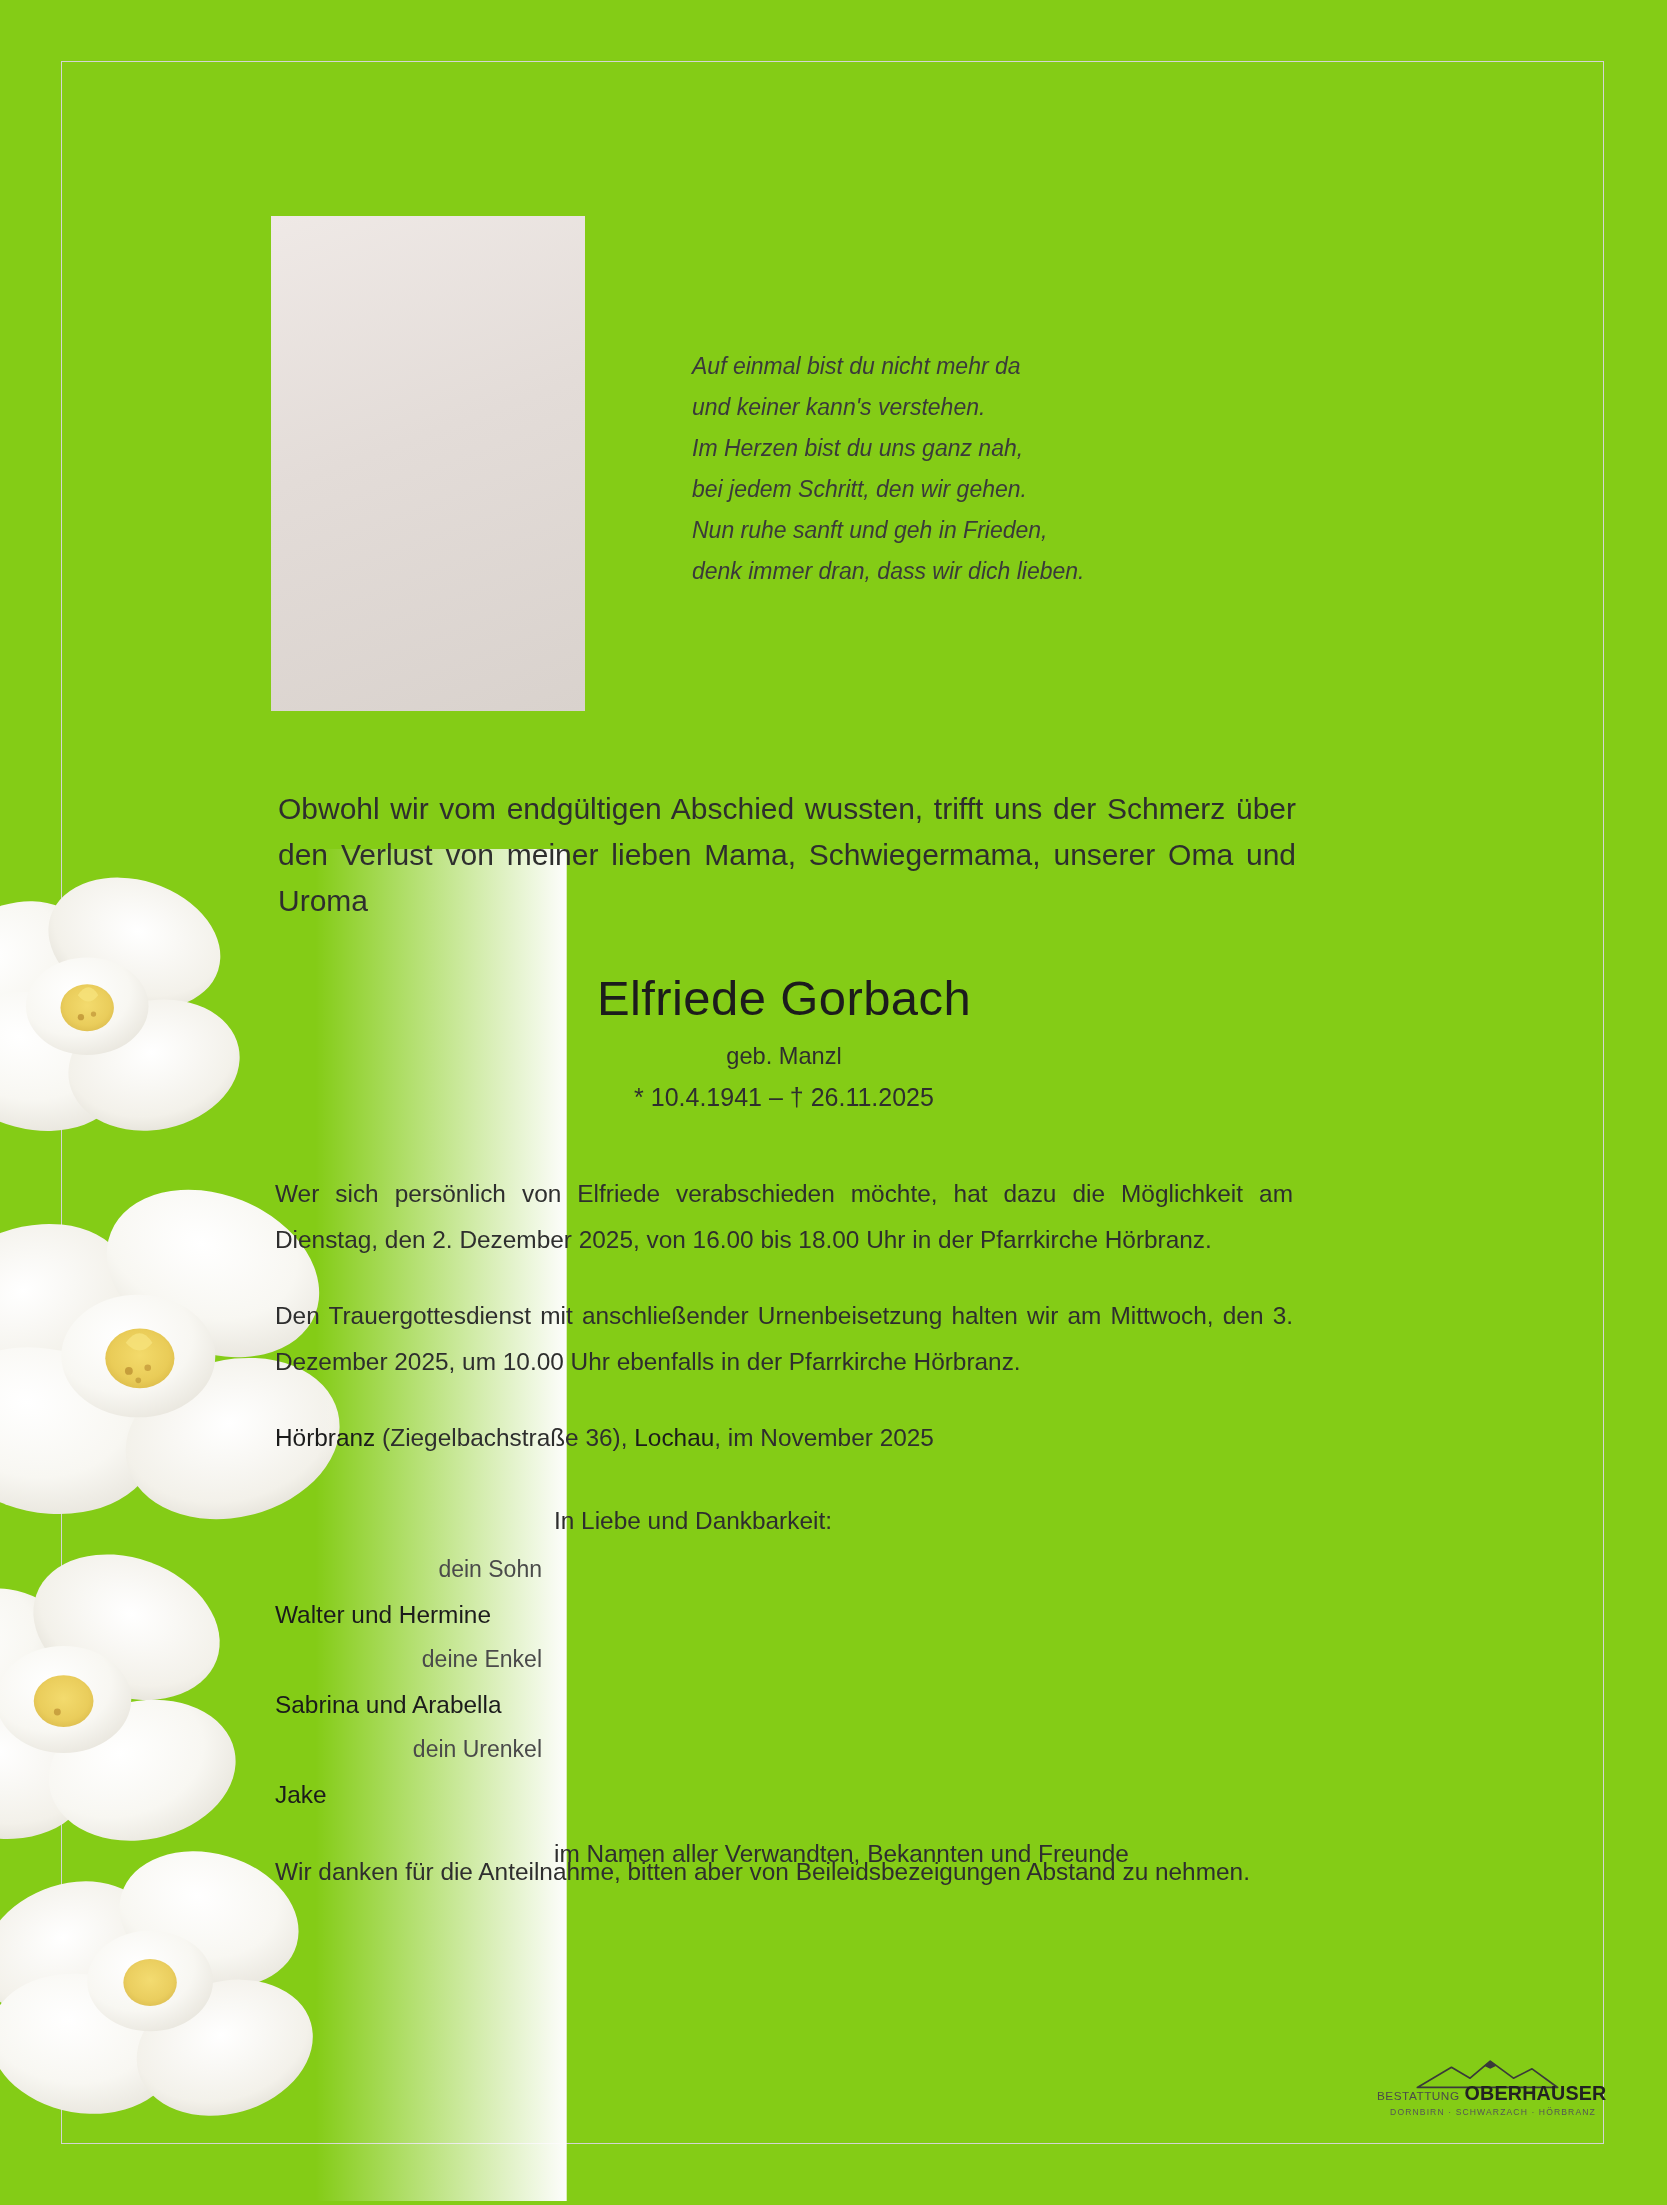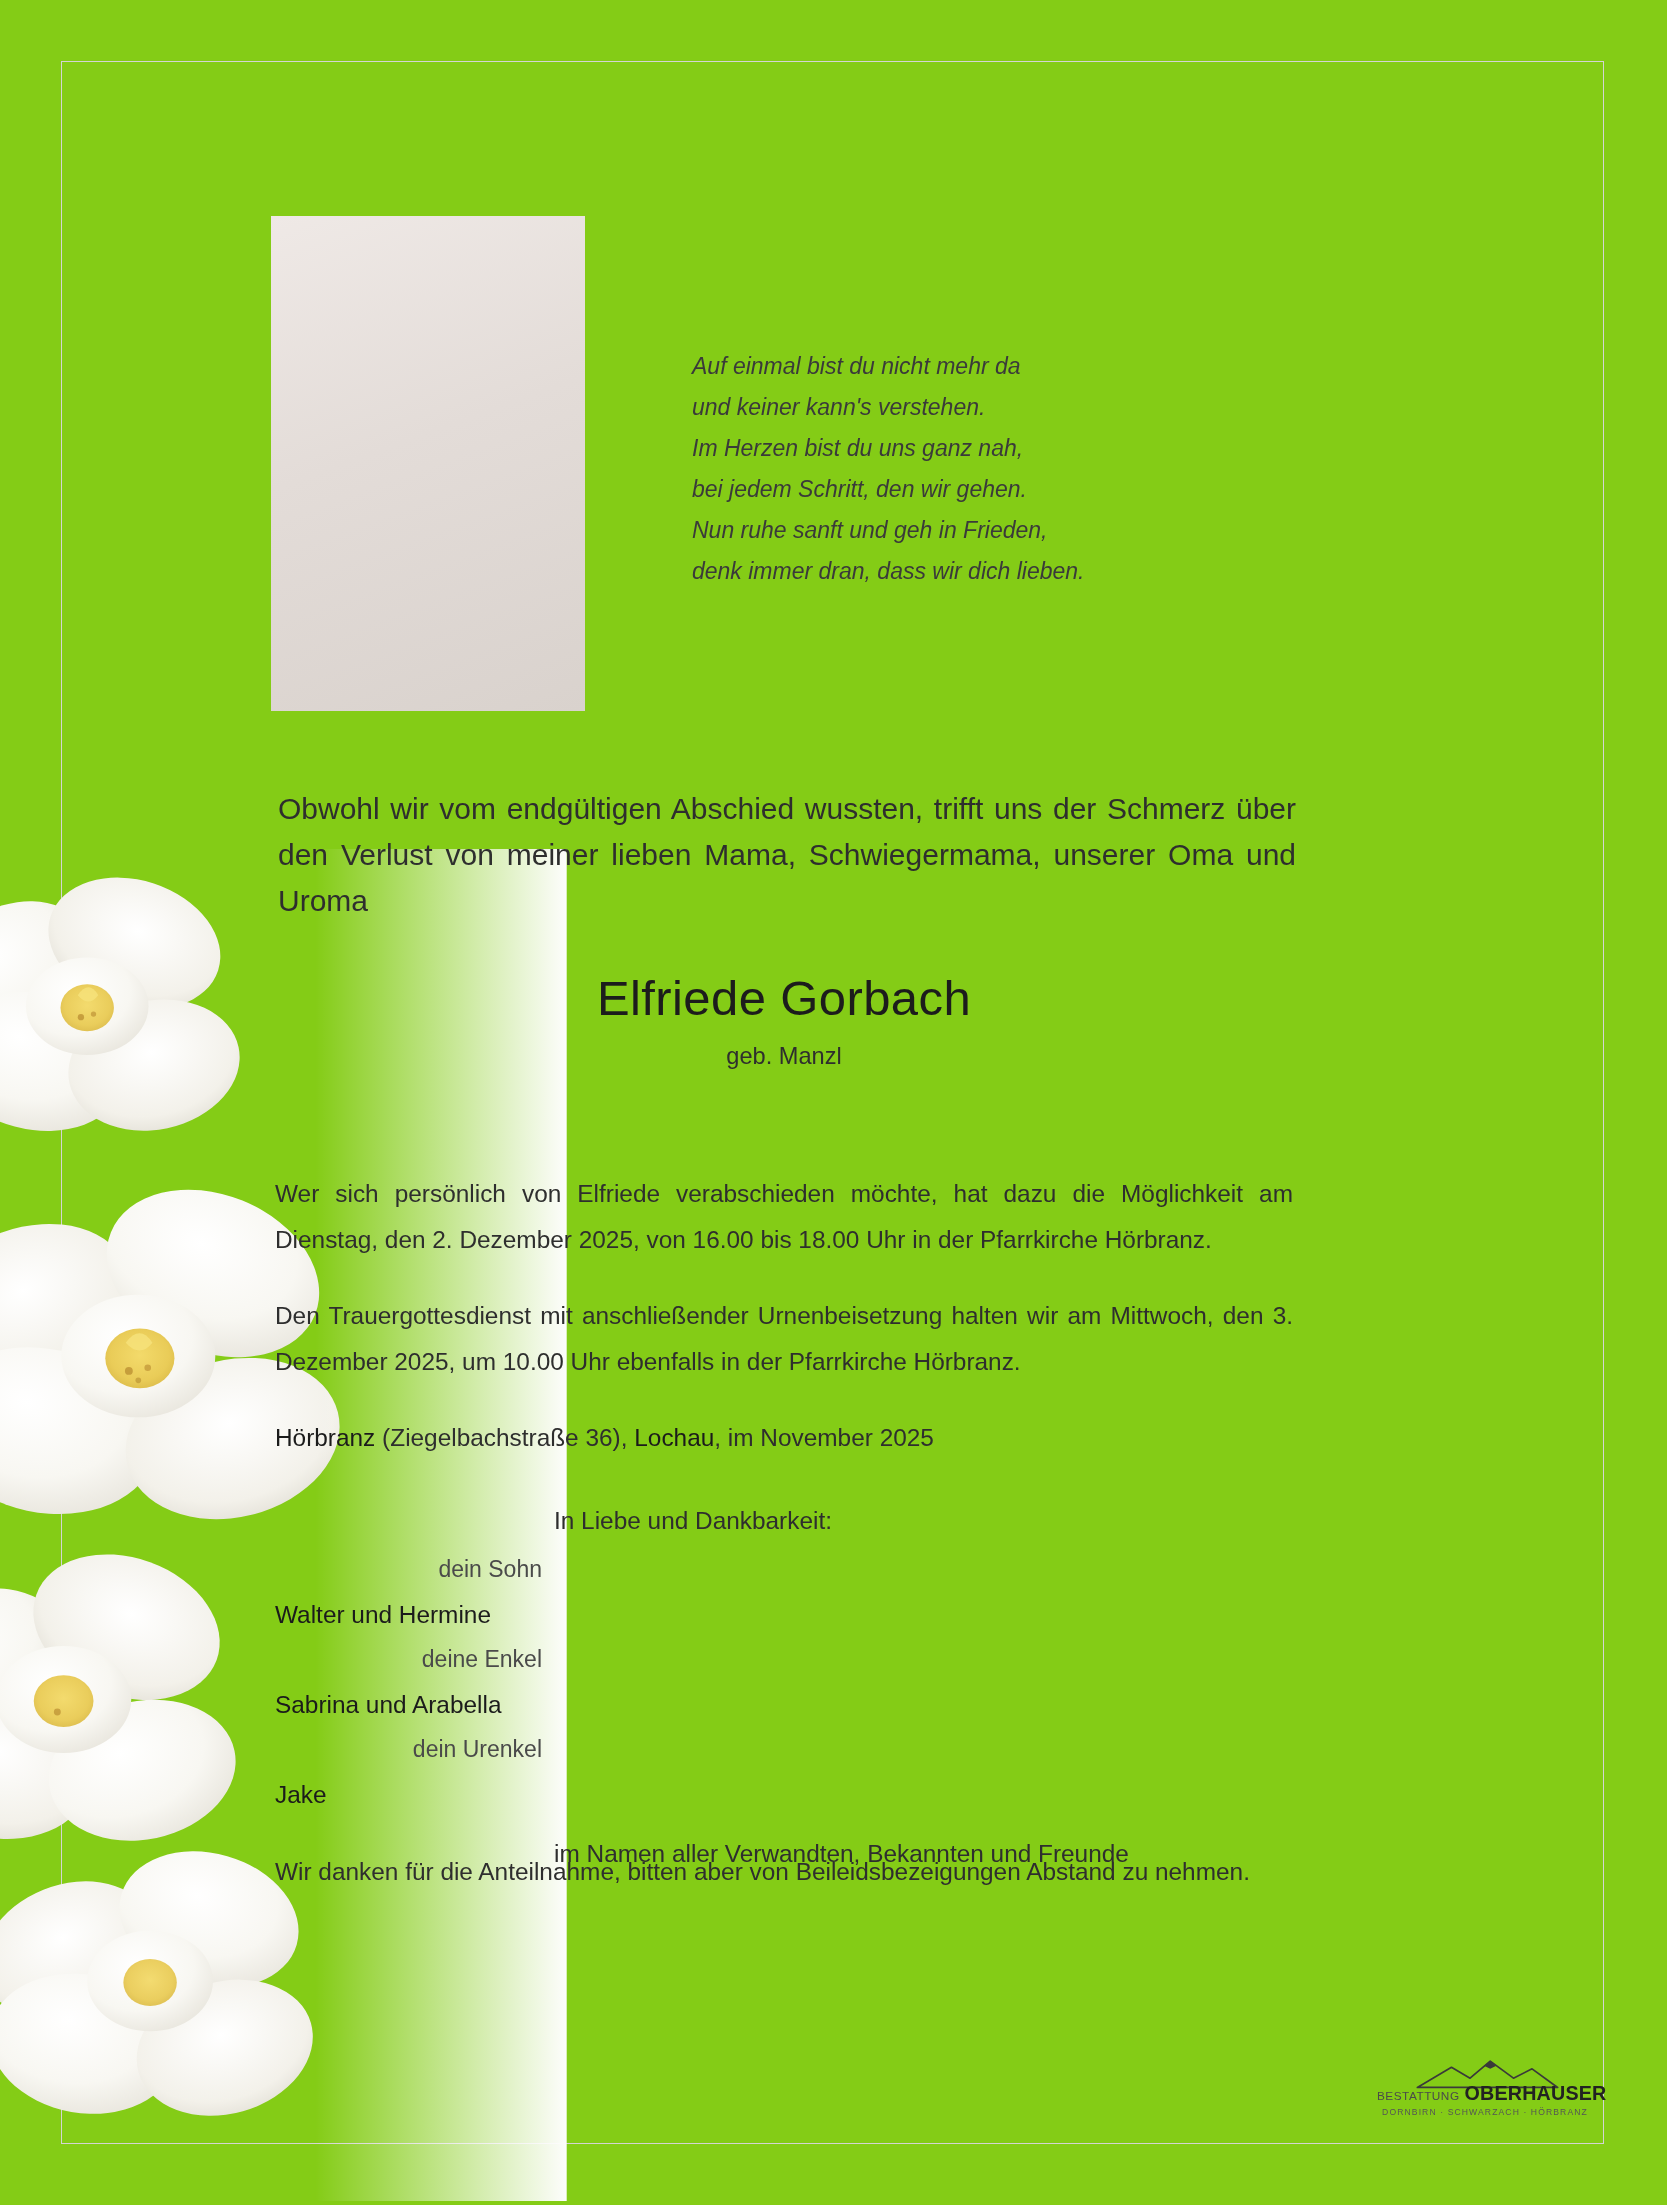--- a/index.html
+++ b/index.html
@@ -219,21 +219,21 @@
     color: #222;
     letter-spacing: 0.2px;
   }
   .logo-text-main .sm {
     font-size: 11.8px;
     letter-spacing: 0.5px;
     color: #4a4a4a;
   }
   .logo-sub {
     position: absolute;
-    left: 0;
+    left: 8px;
     bottom: 1.6px;
     width: 216px;
     text-align: center;
     font-size: 8.6px;
     letter-spacing: 1.1px;
     color: #555;
     white-space: nowrap;
   }
   .logo-mountains {
     position: absolute;
@@ -391,20 +391,21 @@
     <div>denk immer dran, dass wir dich lieben.</div>
   </div>
 
   <div class="intro">
     <div class="justified">Obwohl wir vom endgültigen Abschied wussten, trifft uns der Schmerz über den Verlust von meiner lieben Mama, Schwiegermama, unserer Oma und Uroma</div>
   </div>
 
   <div class="name-block">
     <div class="deceased-name">Elfriede Gorbach</div>
     <div class="maiden-name">geb. Manzl</div>
+    <div class="life-dates">* 10.4.1941 – † 26.11.2025</div>
   </div>
 
   <div class="para justified p-farewell">Wer sich persönlich von Elfriede verabschieden möchte, hat dazu die Möglichkeit am Dienstag, den 2. Dezember 2025, von 16.00 bis 18.00 Uhr in der Pfarrkirche Hörbranz.</div>
 
   <div class="para justified p-service">Den Trauergottesdienst mit anschließender Urnenbeisetzung halten wir am Mittwoch, den 3. Dezember 2025, um 10.00 Uhr ebenfalls in der Pfarrkirche Hörbranz.</div>
 
   <div class="para p-place">
     <span class="strong">Hörbranz</span><span> (Ziegelbachstraße 36), </span><span class="strong">Lochau</span><span>, im November 2025</span>
   </div>
 

